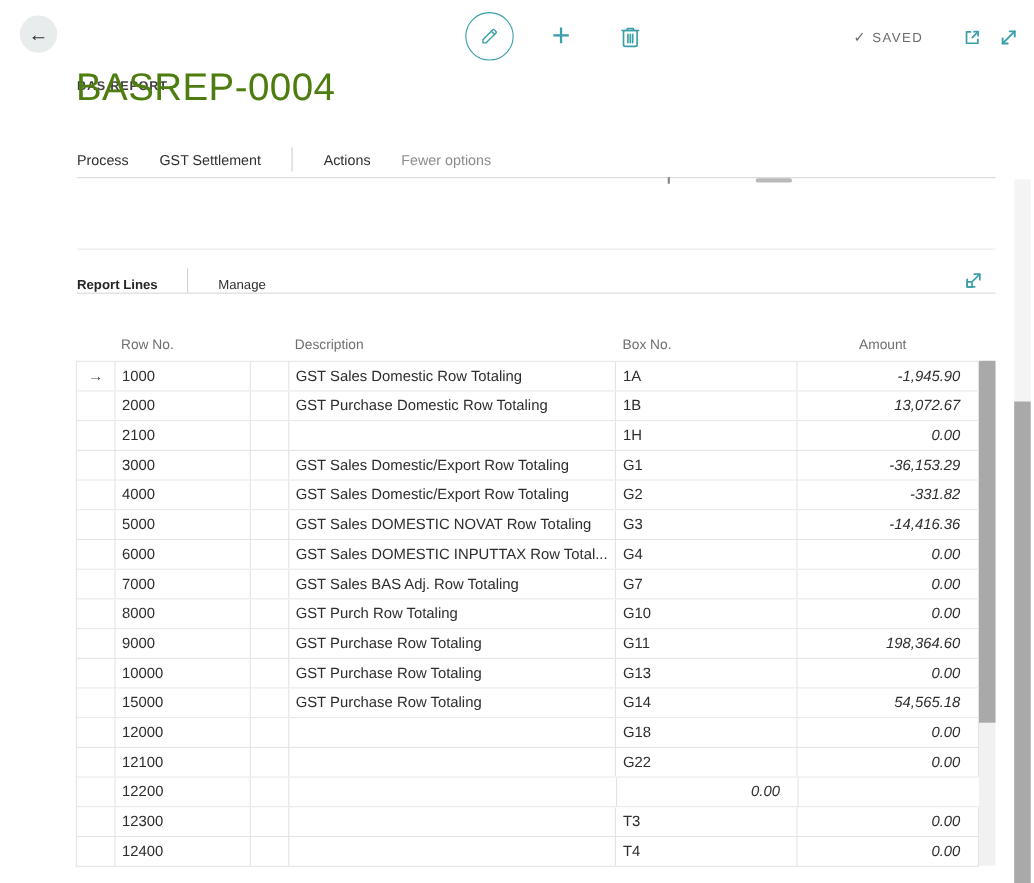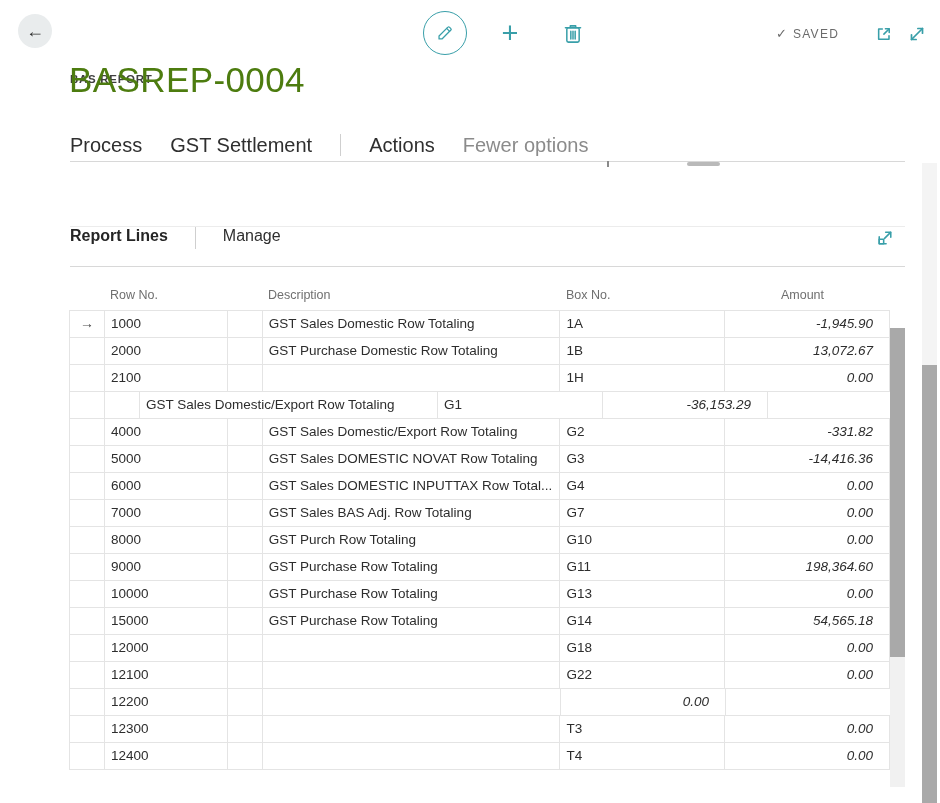--- a/index.html
+++ b/index.html
@@ -28,39 +28,39 @@
   .expand-btn { left:906px; top:22px; width:24px; height:24px; border:none; background:none; cursor:pointer; }
   svg { display:block; }
   .ic { stroke:var(--accent); fill:none; stroke-width:1.4; stroke-linecap:round; stroke-linejoin:round; }
 
   
   .title { left:69px; top:60px; font-size:35px; font-weight:300; color:#4d7c0f; letter-spacing:.4px; }
 
   
   .actionbar { left:70px; top:129px; width:835px; height:33px; display:flex;
                align-items:center; column-gap:28px; border-bottom:1px solid var(--rule);
-               font-size:20px; color:#2f2f2f; }
+               font-size:13px; color:#2f2f2f; }
   .actionbar .item { cursor:pointer; }
   .actionbar .muted-item { color:#8b8b8b; }
   .vdiv { width:1px; height:22px; background:#cfcfcf; }
 
   
   .frag-speck { left:607px; top:161px; width:2px; height:6px; background:#8a8a8a; }
   .frag-bar { left:687px; top:162px; width:33px; height:4px; background:#b9b9b9; border-radius:2px; }
 
   
-  .rl-header { left:70px; top:226px; width:835px; height:41px; display:flex; align-items:flex-start;
+  .rl-header { left:70px; top:226px; width:835px; height:41px; display:flex; align-items:flex-end;
                column-gap:27px; border-top:1px solid #ececec; border-bottom:1px solid var(--rule);
-               font-size:16px; color:#2f2f2f; }
+               font-size:12px; color:#2f2f2f; }
   .rl-title { font-weight:700; color:#252525; }
   .rl-open { margin-left:auto; margin-right:8px; width:22px; height:22px; border:none;
              background:none; cursor:pointer; }
 
   
-  .grid { left:69px; top:280px; width:836px; }
+  .grid { left:69px; top:298px; width:836px; }
   .ghead { display:flex; height:30px; font-size:12.5px; color:#6f6f6f; align-items:center; }
   .ghead .hc { padding:0 6px; white-space:nowrap; overflow:hidden; cursor:pointer; }
   .w-sel{width:35px;} .w-rowno{width:123px;} .w-mid{width:35px;}
   .w-desc{width:298px;} .w-box{width:165px;} .w-amt{width:165px;}
   .hc.w-amt { text-align:center; padding-right:16px; }
   .gbody { width:821px; border-top:1px solid var(--border); border-left:1px solid var(--border); }
   .trow { display:flex; height:27px; border-bottom:1px solid var(--border); background:#fff; }
   .cell { border-right:1px solid var(--border); padding:0 6px; font-size:13.5px;
           line-height:25px; color:var(--txt); white-space:nowrap; overflow:hidden; }
   .cell.w-amt { text-align:right; padding-right:16px;font-style:italic; }
@@ -185,20 +185,21 @@
         <div class="trow">
           <div class="cell w-sel"></div>
           <div class="cell w-rowno">2100</div>
           <div class="cell w-mid"></div>
           <div class="cell w-desc"></div>
           <div class="cell w-box">1H</div>
           <div class="cell w-amt">0.00</div>
         </div>
         <div class="trow">
           <div class="cell w-sel"></div>
+          <div class="cell w-rowno">3000</div>
           <div class="cell w-mid"></div>
           <div class="cell w-desc">GST Sales Domestic/Export Row Totaling</div>
           <div class="cell w-box">G1</div>
           <div class="cell w-amt">-36,153.29</div>
         </div>
         <div class="trow">
           <div class="cell w-sel"></div>
           <div class="cell w-rowno">4000</div>
           <div class="cell w-mid"></div>
           <div class="cell w-desc">GST Sales Domestic/Export Row Totaling</div>

